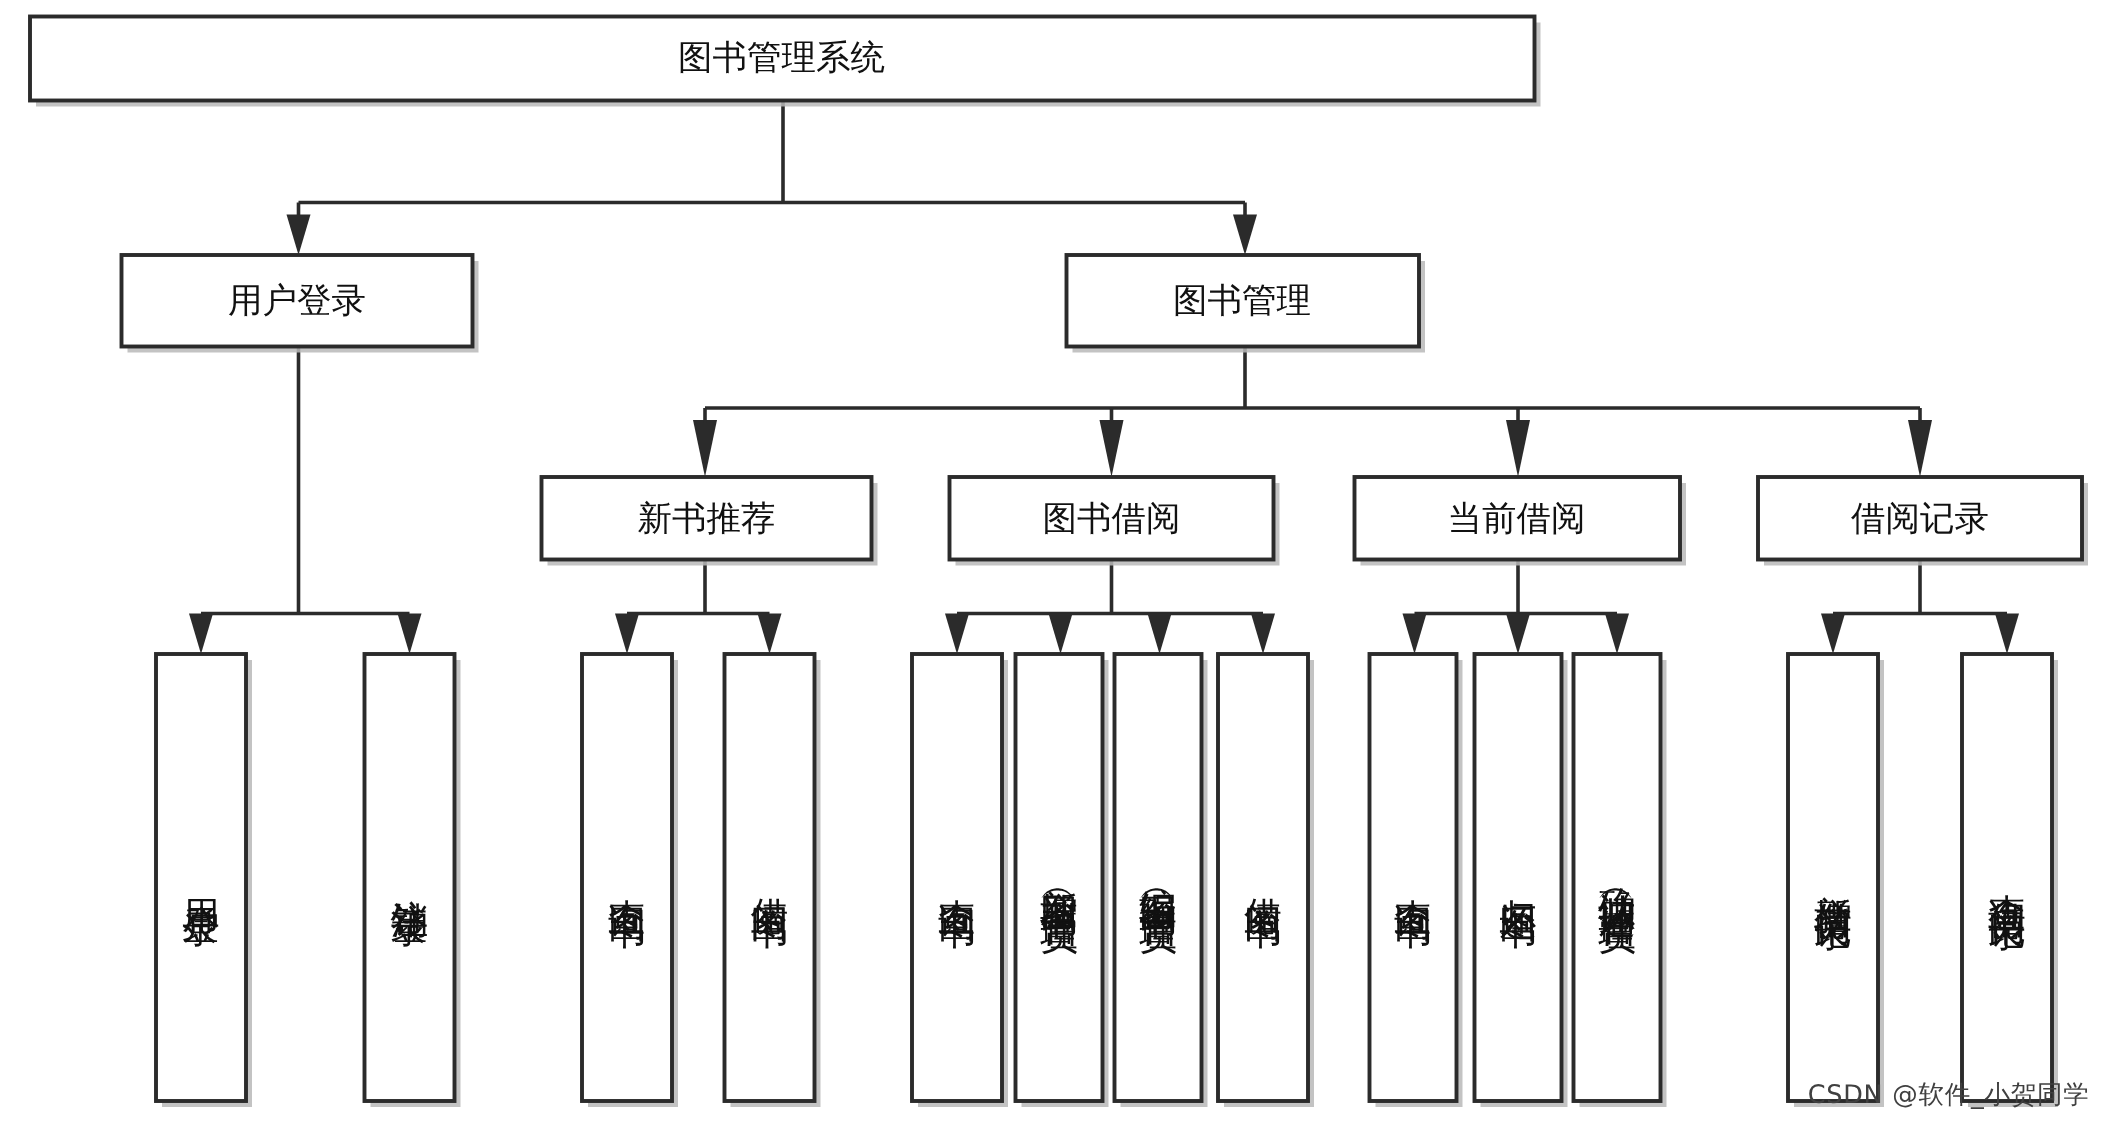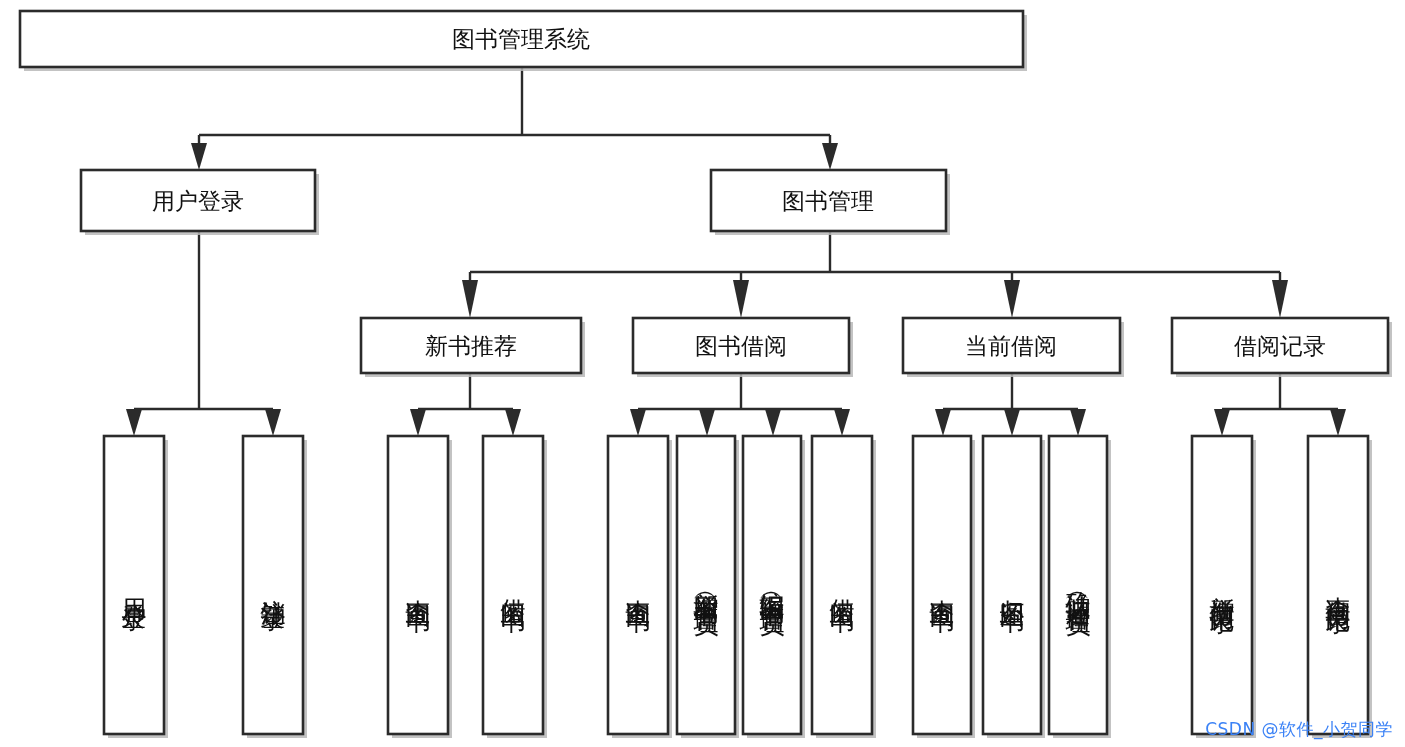--- a/index.html
+++ b/index.html
@@ -68,21 +68,21 @@
     white-space: nowrap;
     pointer-events: none;
     user-select: none;
   }
   .watermark {
     position: absolute;
     right: 8px;
     bottom: 6px;
     font-family: "DejaVu Sans", "Liberation Sans", sans-serif;
     font-size: 17px;
-    color: #3b82f6;
+    color: #404040;
     letter-spacing: 0.5px;
     white-space: nowrap;
   }
 </style>
 </head>
 <body>
 
 <div id="diagram-root">
 
   <svg class="diagram-canvas" viewBox="0 0 1405 747">

